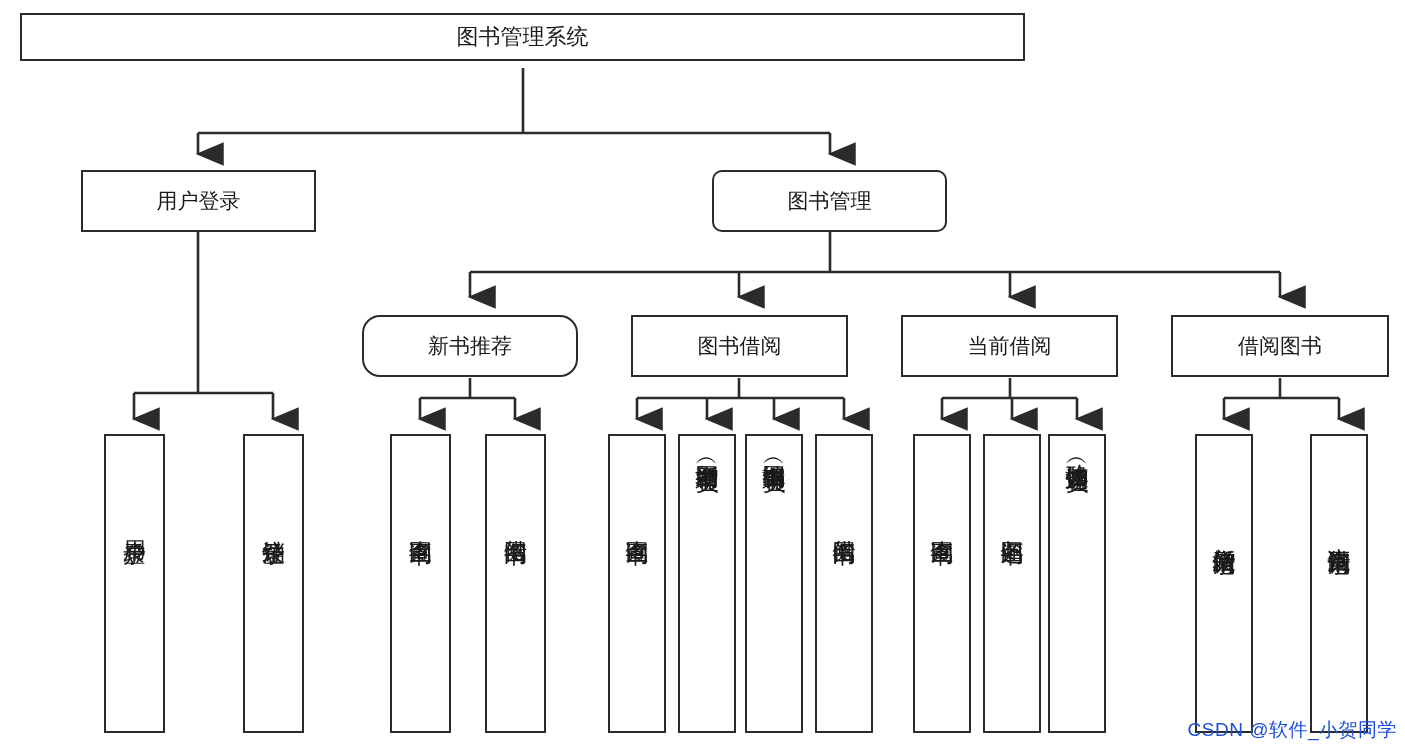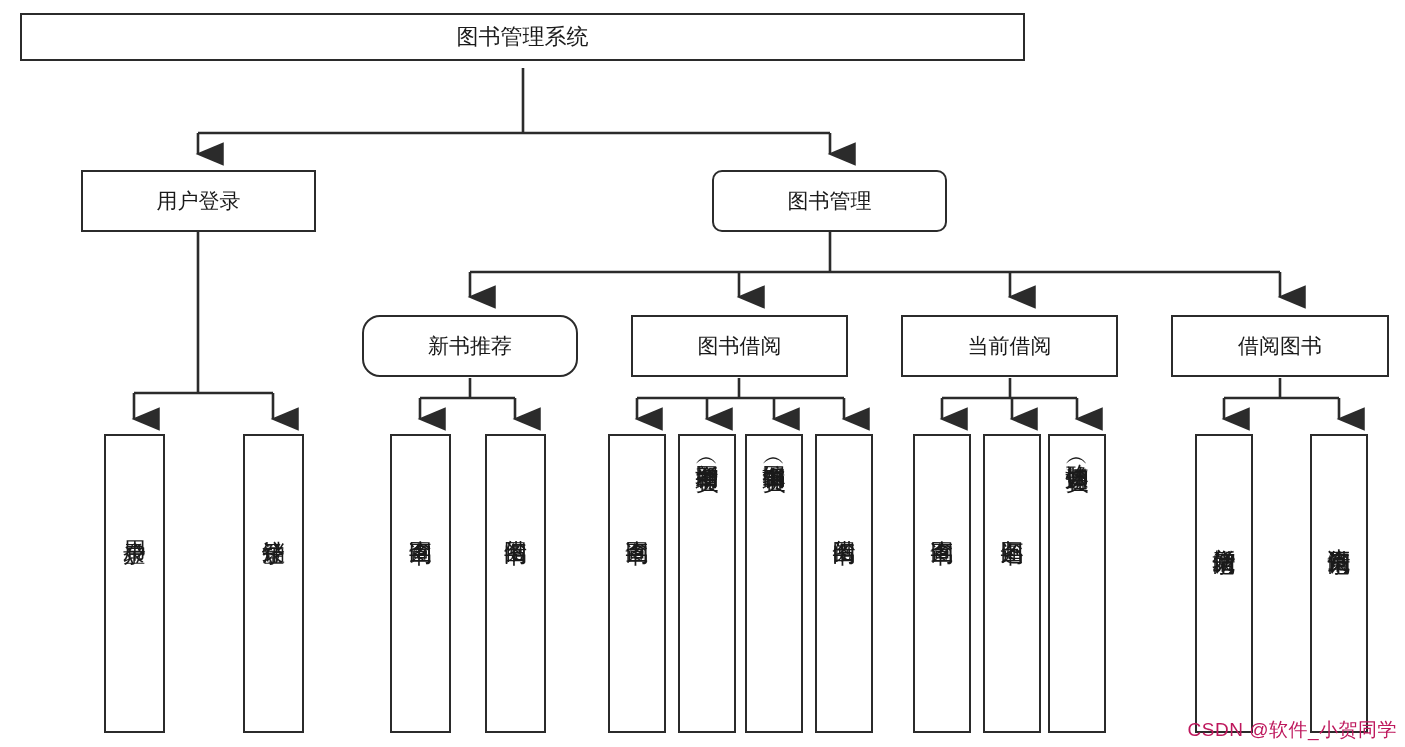--- a/index.html
+++ b/index.html
@@ -45,21 +45,21 @@
     letter-spacing:1px;
     white-space:nowrap;
   }
   .node.leaf.mid .lbl{margin-top:76px;}
   .node.leaf.midsm .lbl{margin-top:84px;}
 
   #watermark{
     position:absolute;
     right:8px;bottom:4px;
     font-size:19px;
-    color:#be185d;
+    color:#1d4ed8;
     white-space:nowrap;
     letter-spacing:0.5px;
   }
 </style>
 </head>
 <body>
 
 <div id="stage">
 
   <svg id="edges" viewBox="0 0 1405 747" xmlns="http://www.w3.org/2000/svg">

